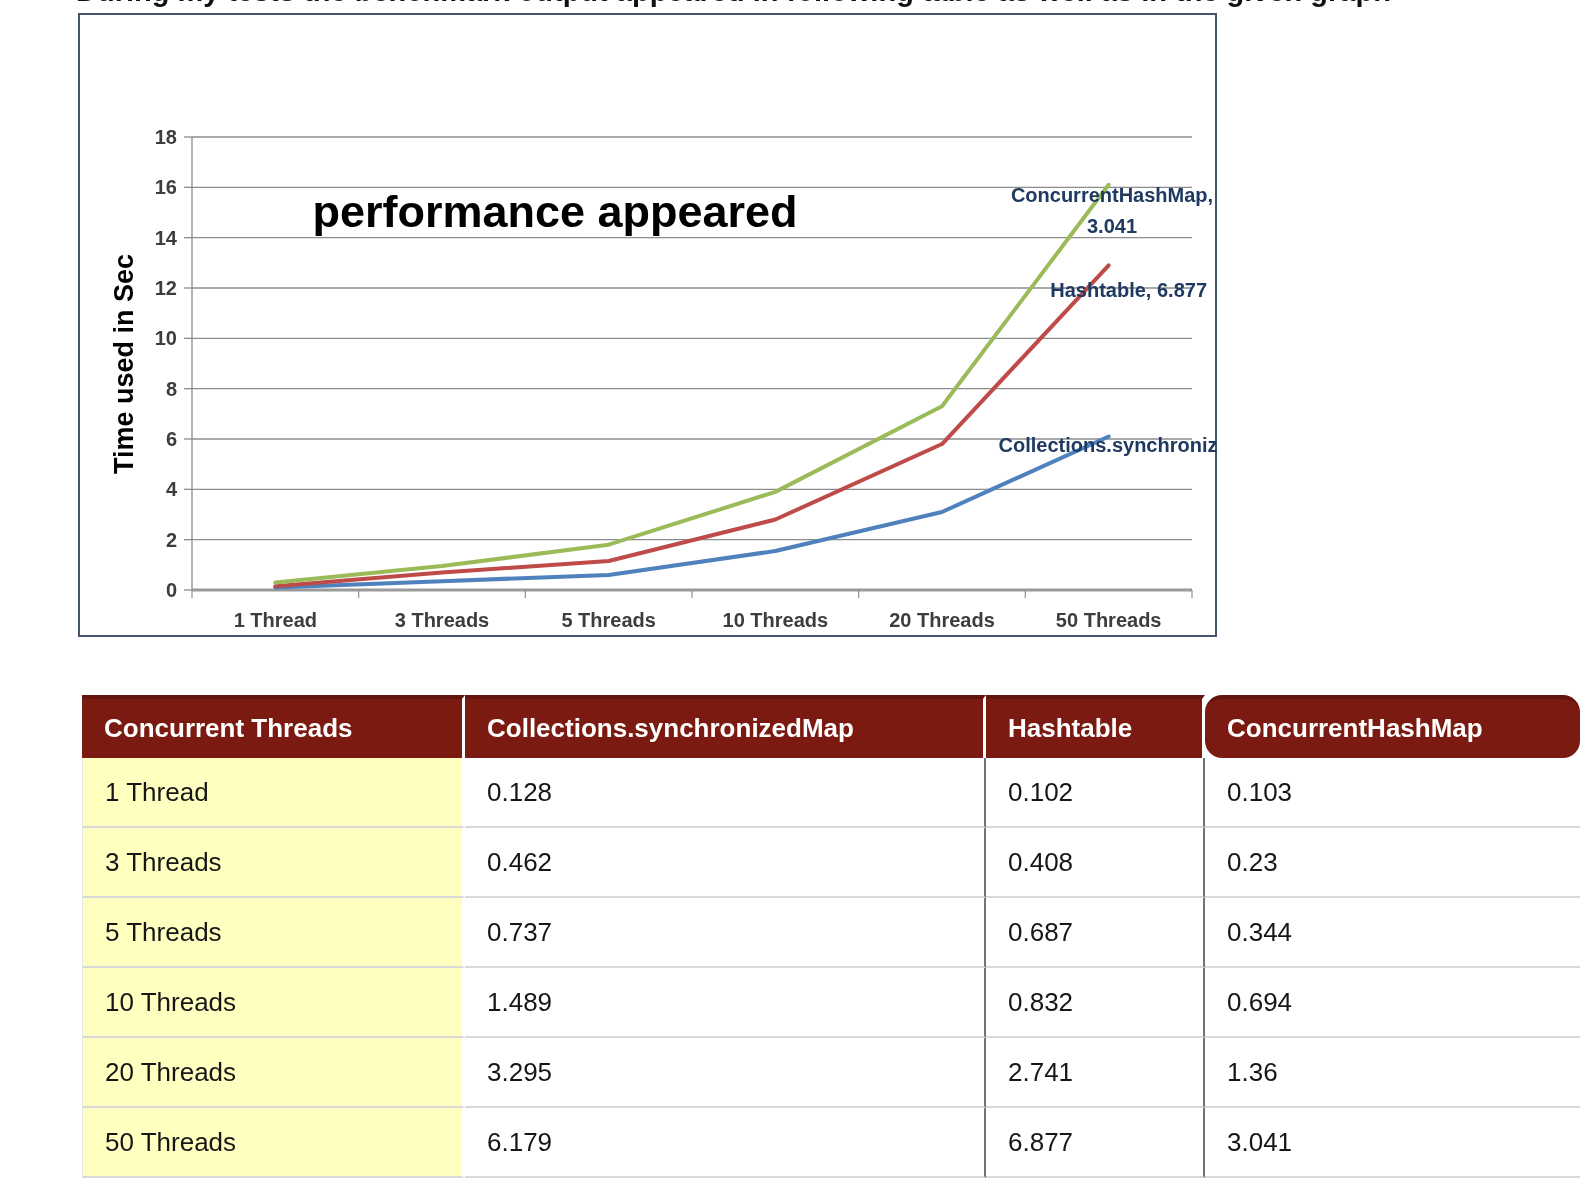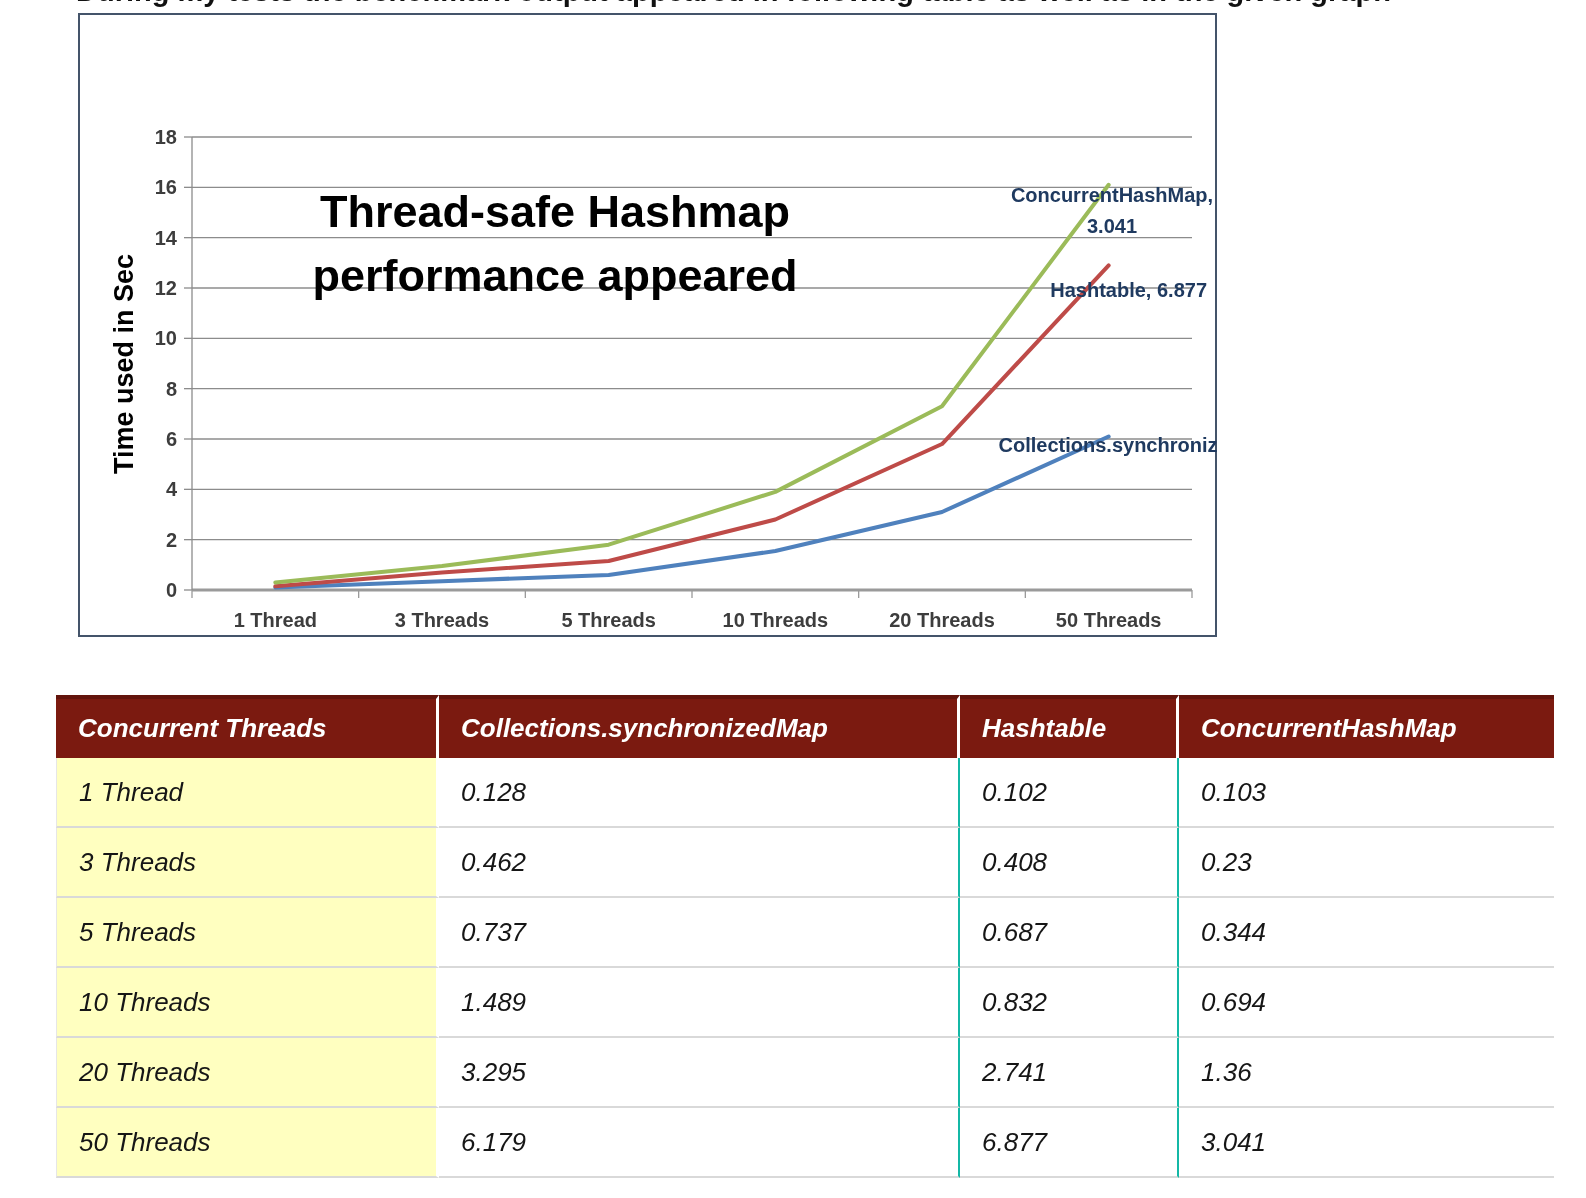--- a/index.html
+++ b/index.html
@@ -20,28 +20,28 @@
                font-size:45px;line-height:64px;font-weight:bold;color:#000;}
   .y-title{position:absolute;left:44px;top:349px;transform:translate(-50%,-50%) rotate(-90deg);
            white-space:nowrap;font-size:27px;font-weight:bold;color:#000;}
 
   .end-label{position:absolute;font-size:20px;font-weight:600;color:#1F3A60;line-height:31px;margin-top:23px;}
   .end-label.chm{left:907px;top:142px;width:250px;text-align:center;}
   .end-label.ht{left:877px;top:237px;width:250px;text-align:right;}
   .end-label.sm{left:903px;top:392px;width:250px;text-align:center;}
 
   
-  table.bench{position:absolute;left:56px;top:695px;width:1498px;border-collapse:separate;
-              border-spacing:0;table-layout:fixed;font-size:26px;color:#161616;font-style:italic;}
+  table.bench{position:absolute;left:82px;top:695px;width:1498px;border-collapse:separate;
+              border-spacing:0;table-layout:fixed;font-size:26px;color:#161616;}
   table.bench th{background:#7B1A10;color:#ffffff;font-weight:bold;text-align:left;
                  height:59px;padding:0 6px 0 22px;border-top:4px solid #63140C;
                  border-right:3px solid #ffffff;}
-  table.bench th:last-child{border-right:none;}
+  table.bench th:last-child{border-right:none;border-radius:17px;}
   table.bench td{background:#ffffff;height:68px;padding:0 6px 0 22px;
-                 border-right:2px solid #14b8a6;border-bottom:2px solid #d9d9d9;}
+                 border-right:2px solid #737373;border-bottom:2px solid #d9d9d9;}
   table.bench td:last-child{border-right:none;}
   table.bench td.rowlabel{background:#FFFFC0;border-right:3px solid #ffffff;
                           border-left:1px solid #e6e6e6;}
 </style>
 </head>
 <body>
 
 <div id="screen">
 
   <div class="clipped-heading">
@@ -93,21 +93,20 @@
         <text x="528.6666666666667" y="612" text-anchor="middle" font-size="20" font-weight="bold" fill="#3d3d3d" font-family="&quot;Liberation Sans&quot;,sans-serif">5 Threads</text>
         <text x="695.3333333333334" y="612" text-anchor="middle" font-size="20" font-weight="bold" fill="#3d3d3d" font-family="&quot;Liberation Sans&quot;,sans-serif">10 Threads</text>
         <text x="862" y="612" text-anchor="middle" font-size="20" font-weight="bold" fill="#3d3d3d" font-family="&quot;Liberation Sans&quot;,sans-serif">20 Threads</text>
         <text x="1028.6666666666665" y="612" text-anchor="middle" font-size="20" font-weight="bold" fill="#3d3d3d" font-family="&quot;Liberation Sans&quot;,sans-serif">50 Threads</text>
         <polyline points="195.33333333333331,572.4833333333333 362,566.1916666666667 528.6666666666667,559.9 695.3333333333334,535.9916666666667 862,496.98333333333335 1028.6666666666665,421.48333333333335" fill="none" stroke="#4F81BD" stroke-width="4" stroke-linejoin="round" stroke-linecap="round"></polyline>
         <polyline points="195.33333333333331,571.225 362,557.3833333333333 528.6666666666667,546.0583333333334 695.3333333333334,504.53333333333336 862,429.0333333333333 1028.6666666666665,250.35000000000002" fill="none" stroke="#BE4B48" stroke-width="4" stroke-linejoin="round" stroke-linecap="round"></polyline>
         <polyline points="195.33333333333331,567.45 362,551.0916666666667 528.6666666666667,529.7 695.3333333333334,476.85 862,391.2833333333333 1028.6666666666665,169.8166666666666" fill="none" stroke="#9BBB59" stroke-width="4" stroke-linejoin="round" stroke-linecap="round"></polyline>
       </svg>
 
     <div class="chart-title">
-      <div>Thread-safe Hashmap</div>
       <div>performance appeared</div>
     </div>
 
     <div class="y-title">Time used in Sec</div>
 
     <div class="end-label chm">
       <div>ConcurrentHashMap,</div>
       <div>3.041</div>
     </div>
 

